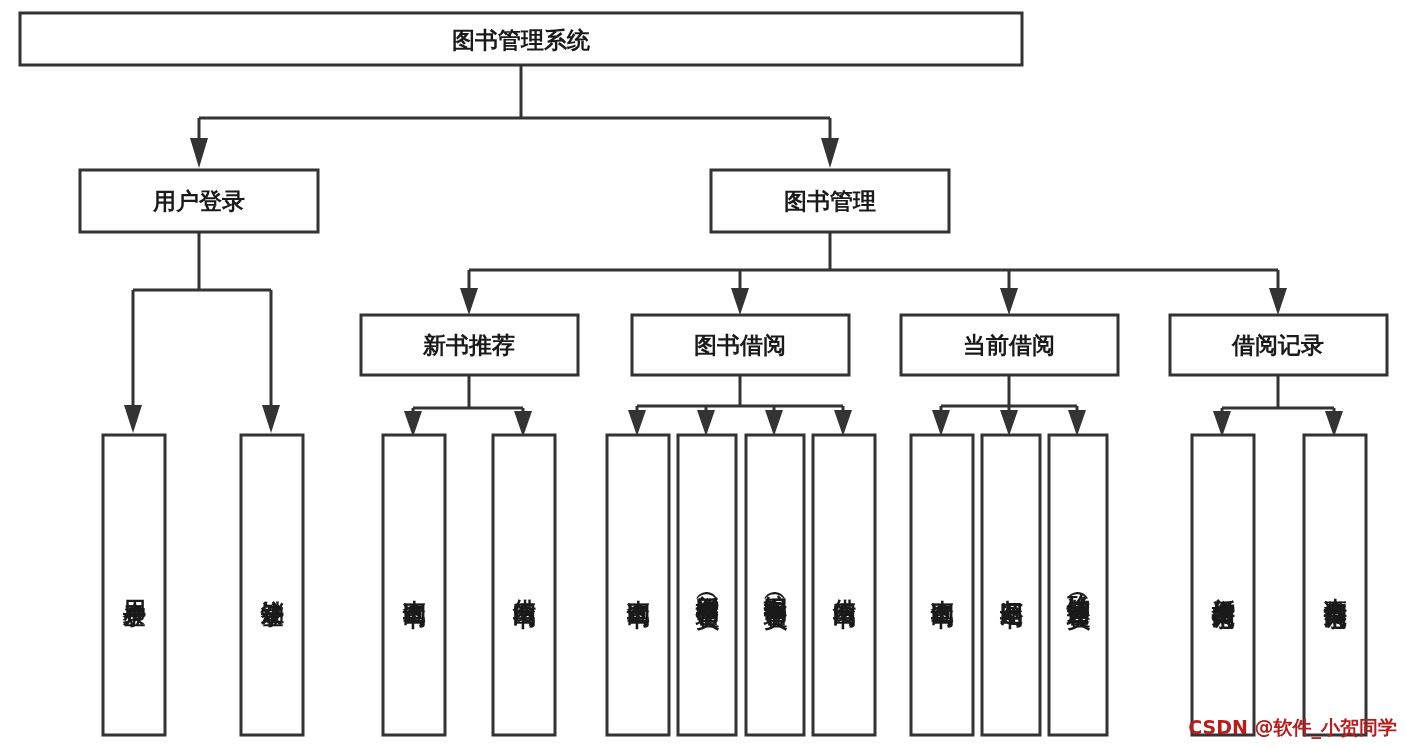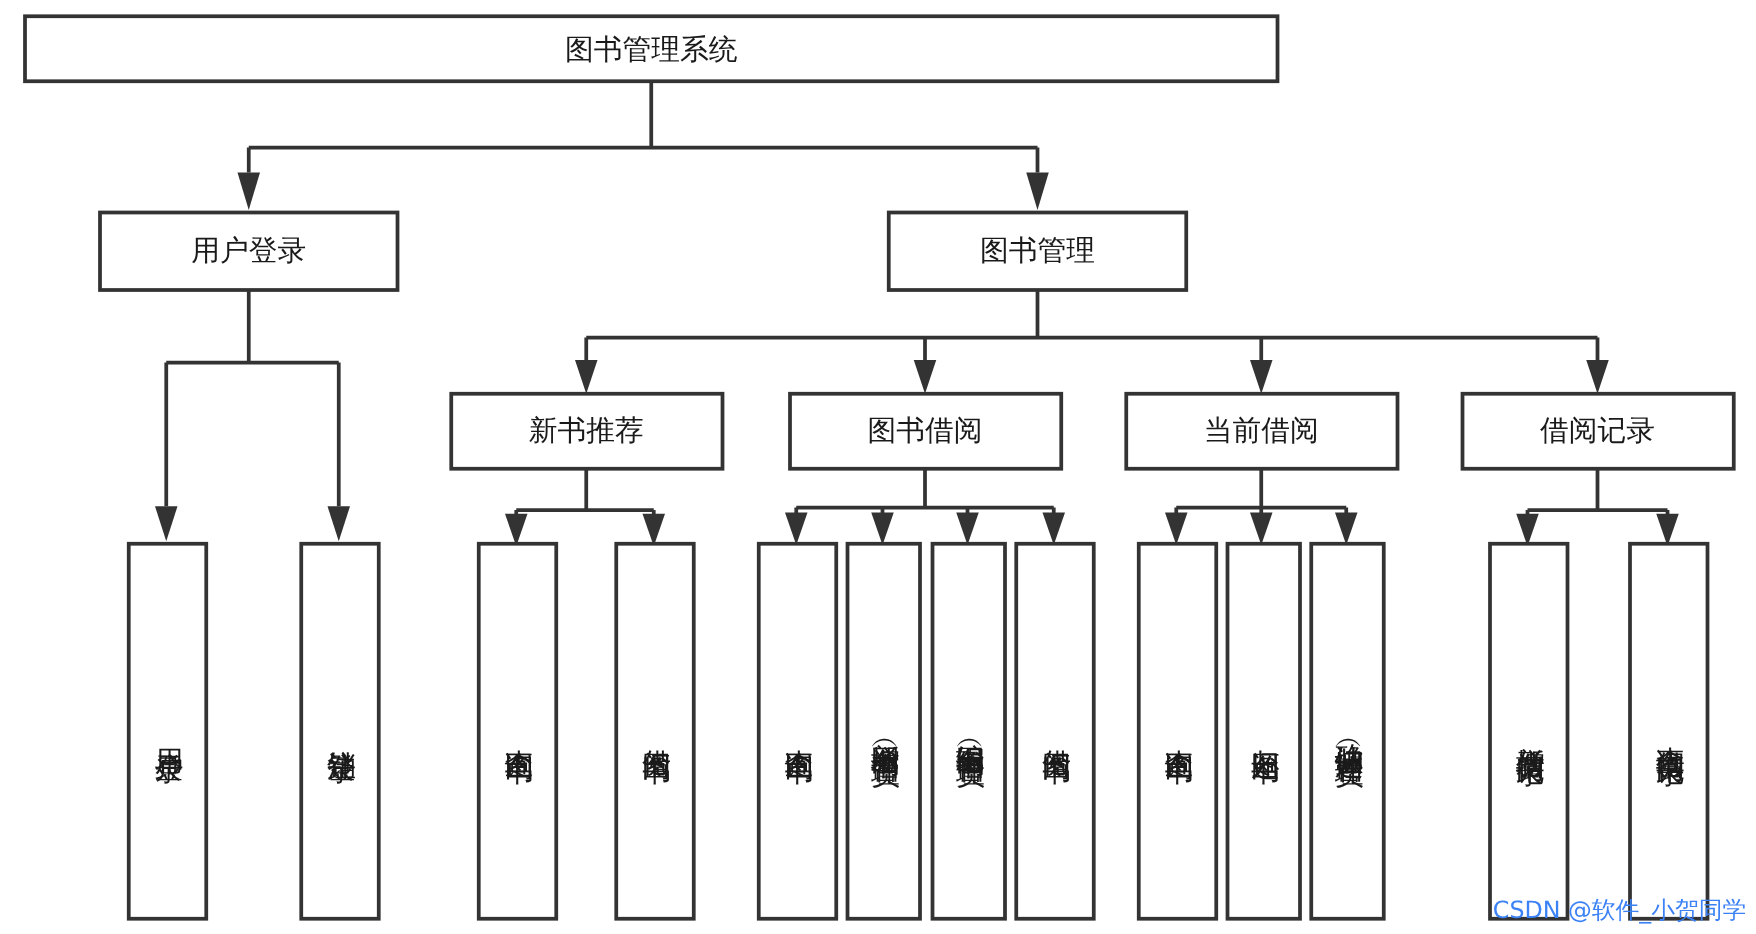--- a/index.html
+++ b/index.html
@@ -11,20 +11,21 @@
     width: 1405px;
     height: 747px;
     font-family: "DejaVu Sans", "Liberation Sans", sans-serif;
     overflow: hidden;
   }
   #diagram-root {
     position: relative;
     width: 1405px;
     height: 747px;
     background: #ffffff;
+    font-weight: bold;
   }
   svg.diagram {
     position: absolute;
     left: 0;
     top: 0;
     width: 1405px;
     height: 747px;
   }
   .node-box {
     fill: #ffffff;
@@ -62,21 +63,21 @@
     justify-content: center;
     white-space: nowrap;
     pointer-events: none;
   }
   .watermark {
     position: absolute;
     right: 8px;
     bottom: 6px;
     font-family: "DejaVu Sans", "Liberation Sans", sans-serif;
     font-size: 19px;
-    color: #3b82f6;
+    color: #b91c1c;
     white-space: nowrap;
   }
 </style>
 </head>
 <body>
 
 <div id="diagram-root">
 
   <svg class="diagram" viewBox="0 0 1405 747">
 

